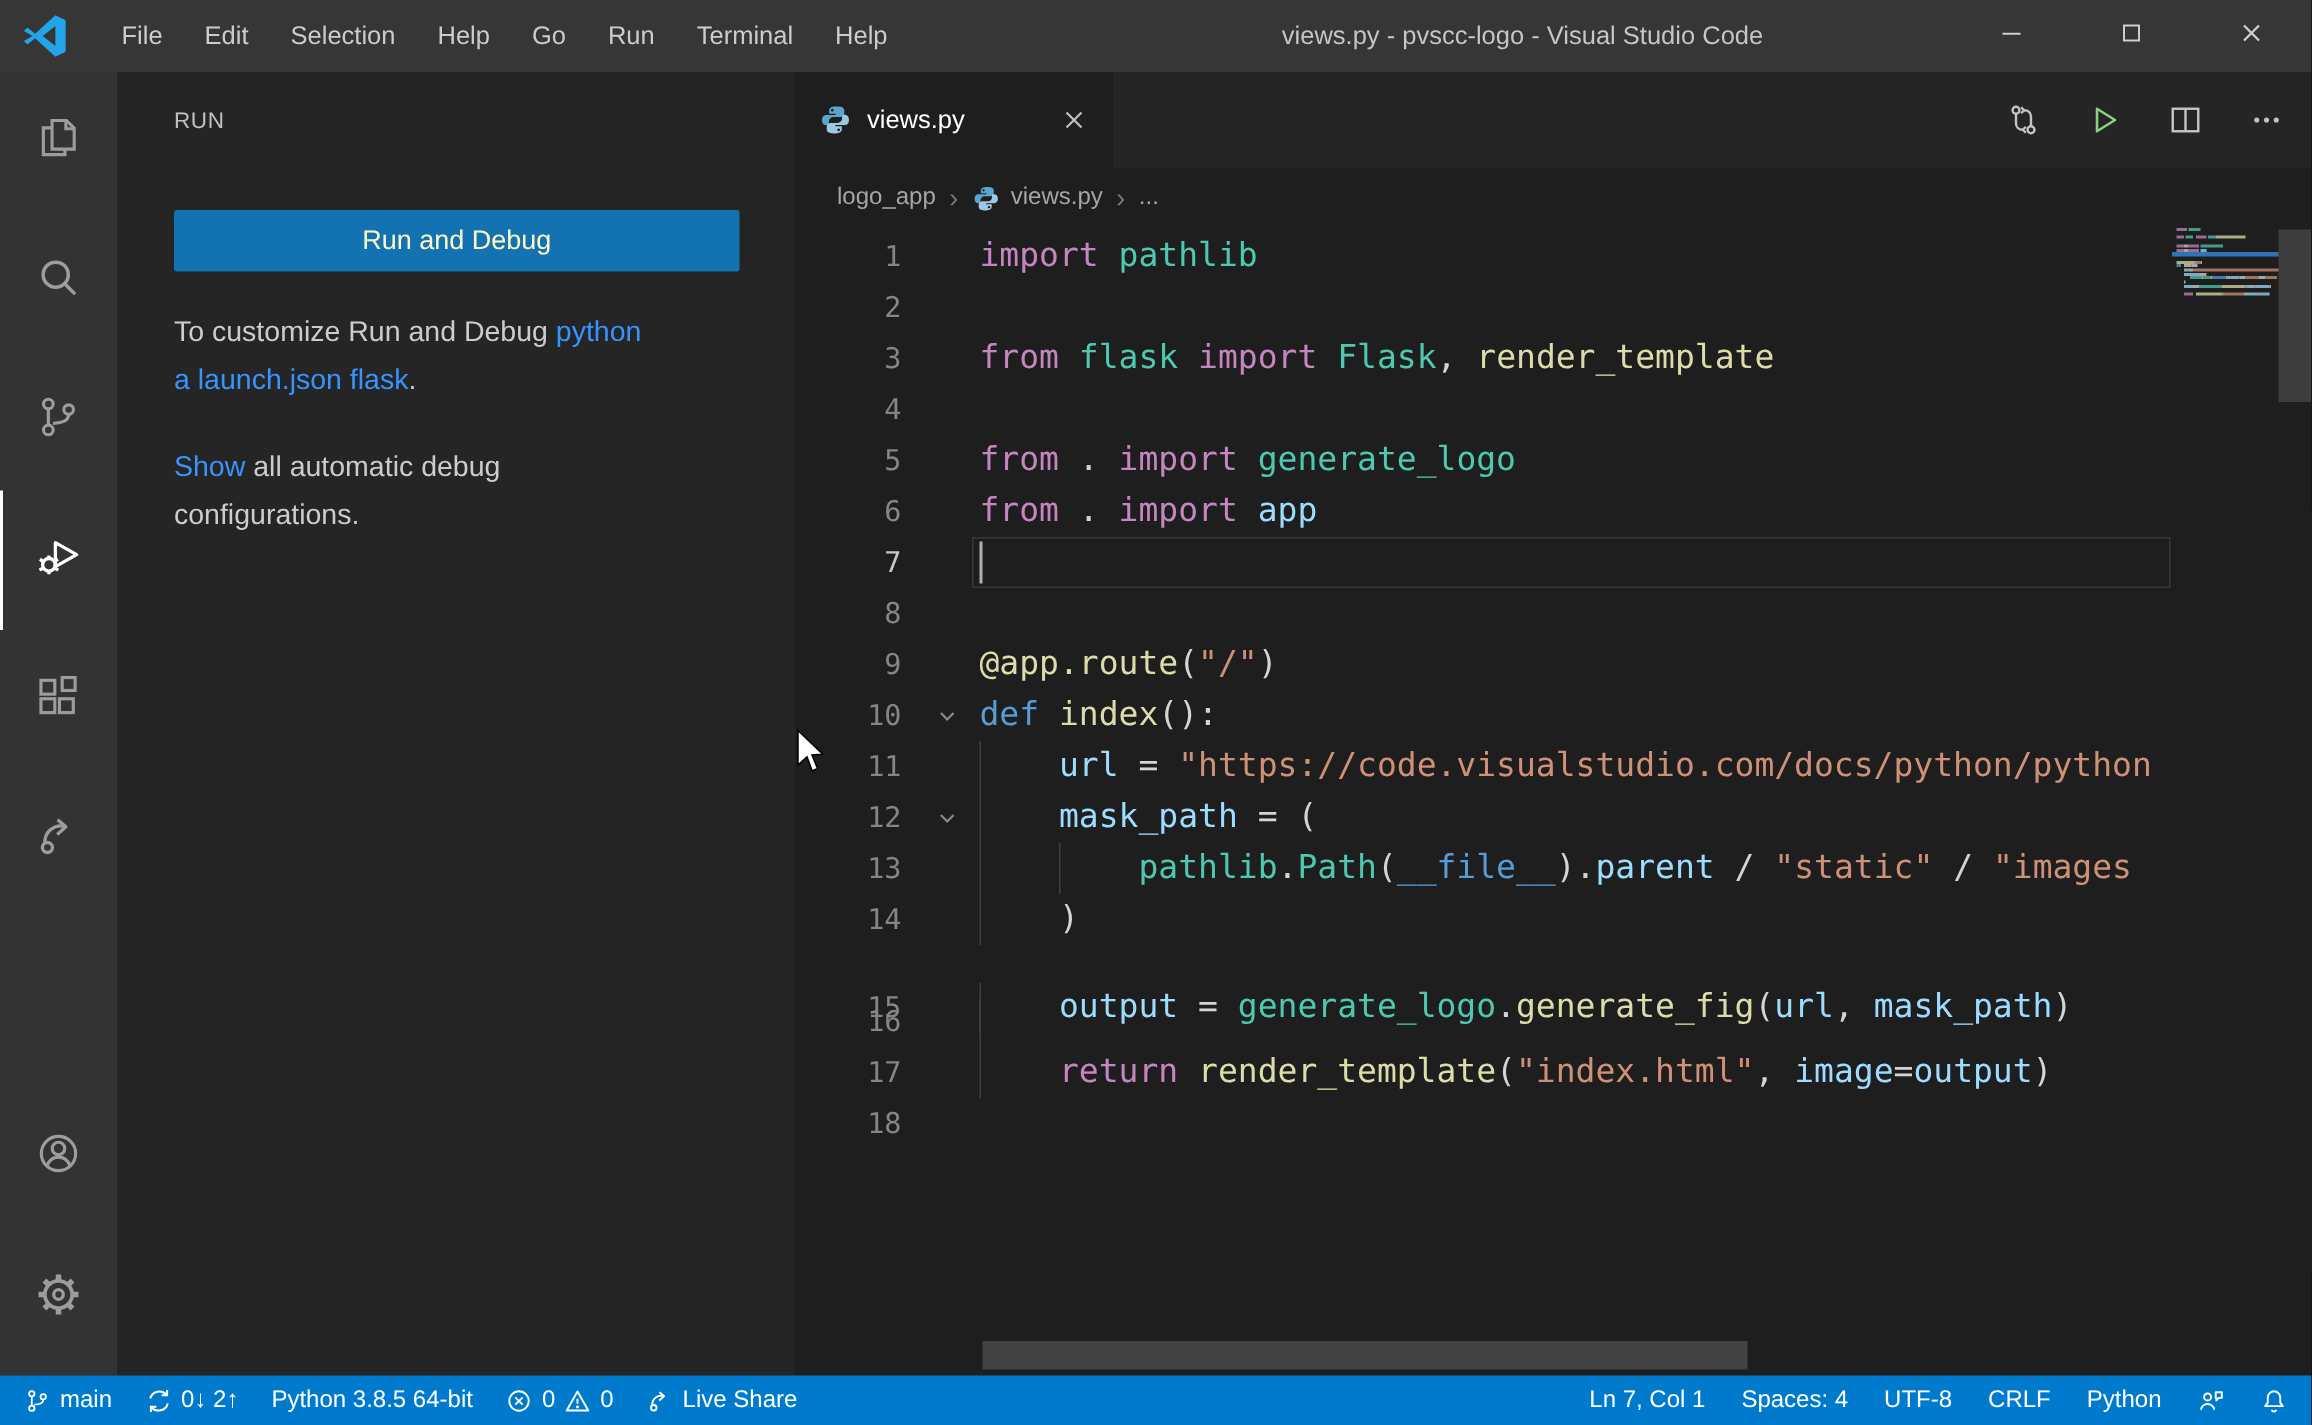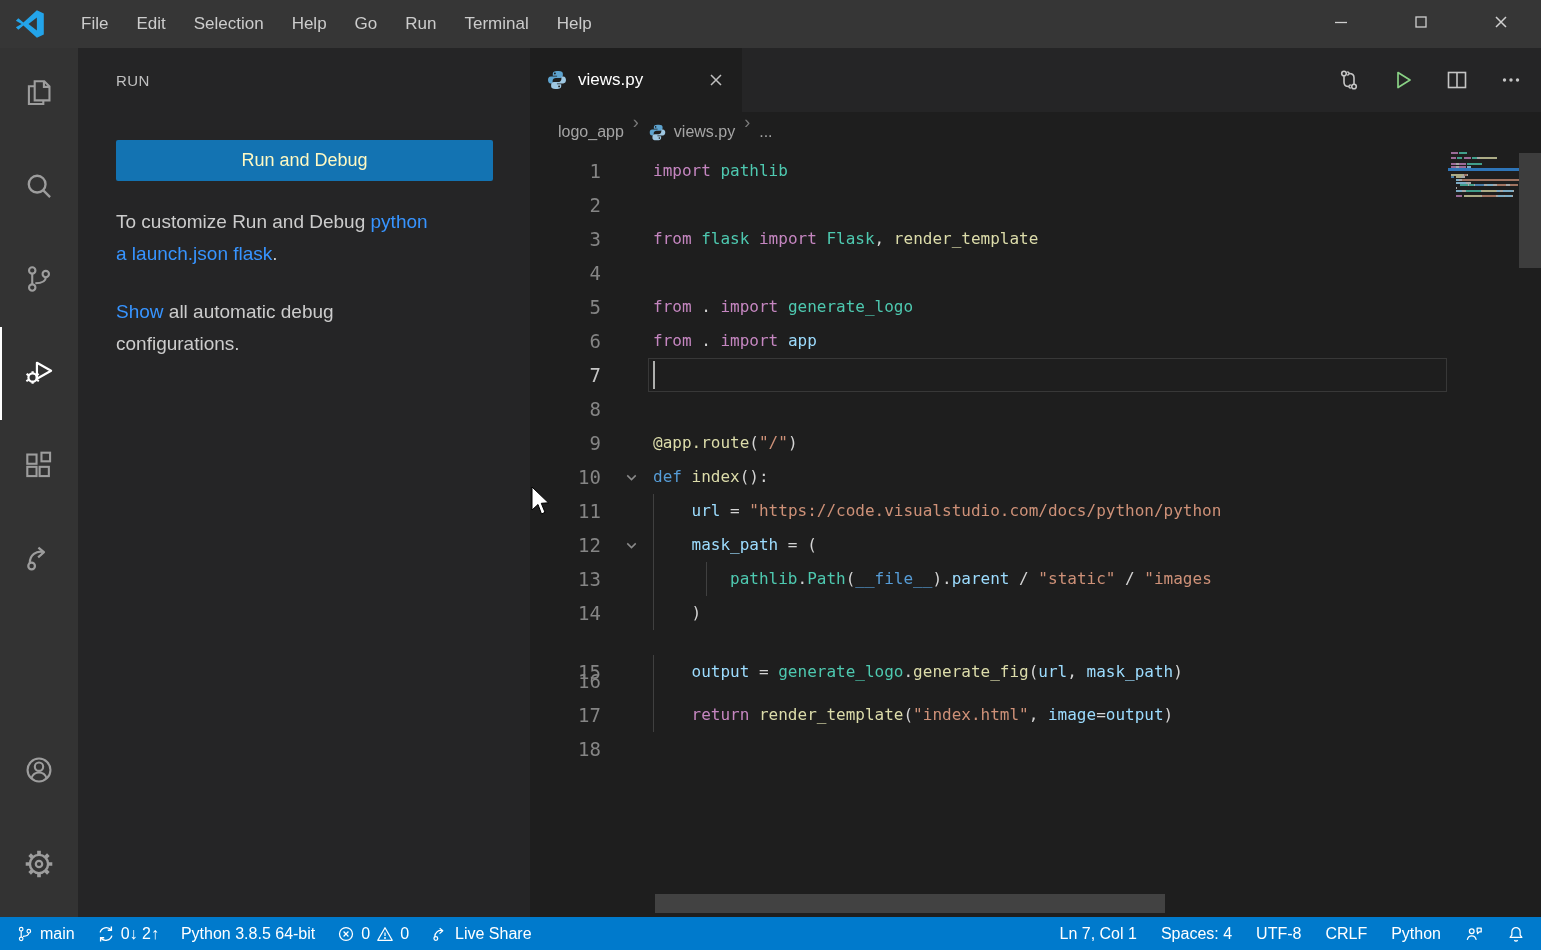--- a/index.html
+++ b/index.html
@@ -34,32 +34,32 @@
   
   #editor { position:absolute; left:530px; top:48px; width:1011px; height:869px; background:#1e1e1e; }
   #tabbar { position:absolute; left:0; top:0; width:1011px; height:64px; background:#252526; display:flex; }
   #tab-views { width:212px; height:64px; background:#1e1e1e; display:flex; align-items:center; padding:0 16px; }
   #tab-views .py-icon { width:22px; height:22px; flex:0 0 auto; }
   #tab-label { margin-left:10px; font-size:17px; color:#ffffff; }
   #tab-close { margin-left:auto; color:#c0c0c0; width:20px; height:20px; }
   #editor-actions { position:absolute; right:18px; top:0; height:64px; display:flex; align-items:center; gap:30px; color:#c5c5c5; }
   #editor-actions svg { width:24px; height:24px; display:block; }
   .action-run { color:#89D185; }
-  #breadcrumbs { position:absolute; left:0; top:64px; width:1011px; height:40px; display:flex; padding-left:28px; font-size:16px; color:#a5a5a5; }
+  #breadcrumbs { position:absolute; left:0; top:64px; width:1011px; height:40px; display:flex; align-items:center; padding-left:28px; font-size:16px; color:#a5a5a5; }
   .crumb { display:flex; align-items:center; gap:7px; }
   .crumb-sep { color:#7a7a7a; font-size:18px; margin:0 9px; }
   .crumb .py-icon { width:19px; height:19px; }
   
   #code-area { position:absolute; left:0; top:104px; width:1011px; height:765px; overflow:hidden; }
   .code-row { position:absolute; left:0; width:1011px; height:34px; }
   .gutter-num { position:absolute; left:0; top:0; width:71px; height:34px; text-align:right; font-family:"DejaVu Sans Mono",monospace; font-size:19px; line-height:34px; color:#858585; }
   .gutter-num.cur { color:#c6c6c6; }
   .fold { position:absolute; left:88px; top:0; width:26px; height:34px; display:flex; align-items:center; justify-content:center; color:#8a8a8a; }
   .fold svg { width:17px; height:17px; }
-  .code-content { position:absolute; left:118px; top:0; width:800px; height:34px; padding-left:5px; overflow:hidden; white-space:pre; font-family:"DejaVu Sans Mono",monospace; font-size:16px; line-height:34px; }
+  .code-content { position:absolute; left:118px; top:0; width:800px; height:34px; padding-left:5px; overflow:hidden; white-space:pre; font-family:"DejaVu Sans Mono",monospace; font-size:22px; line-height:34px; }
   .indent-guide { position:absolute; top:0; width:1px; height:34px; background:#404040; }
   #cur-line-box { position:absolute; left:118px; width:799px; height:34px; border:1px solid #383838; }
   #cursor-caret { position:absolute; left:123px; width:2px; height:28px; background:#aeafad; }
   
   #minimap { position:absolute; left:918px; top:0; width:71px; height:765px; }
   .mm-row { position:absolute; left:3px; height:2px; white-space:nowrap; font-size:0; }
   .mm-seg { display:inline-block; height:2px; }
   #vthumb { position:absolute; left:989px; top:1px; width:22px; height:115px; background:rgba(121,121,121,0.35); }
   #hthumb { position:absolute; left:125px; top:742px; width:510px; height:19px; background:rgba(121,121,121,0.4); }
   
@@ -85,20 +85,21 @@
     <div id="menubar">
         <div class="menu-item">File</div>
         <div class="menu-item">Edit</div>
         <div class="menu-item">Selection</div>
         <div class="menu-item">Help</div>
         <div class="menu-item">Go</div>
         <div class="menu-item">Run</div>
         <div class="menu-item">Terminal</div>
         <div class="menu-item">Help</div>
       </div>
+    <div id="window-title">views.py - pvscc-logo - Visual Studio Code</div>
     <div id="win-controls">
         <div class="win-btn">
           <span><svg viewBox="0 0 20 20" fill="none" stroke="currentColor" stroke-width="1.3">
               <path d="M4 10.5h12"></path>
             </svg></span>
         </div>
         <div class="win-btn">
           <span><svg viewBox="0 0 20 20" fill="none" stroke="currentColor" stroke-width="1.3">
               <rect x="5" y="5" width="10" height="10"></rect>
             </svg></span>

